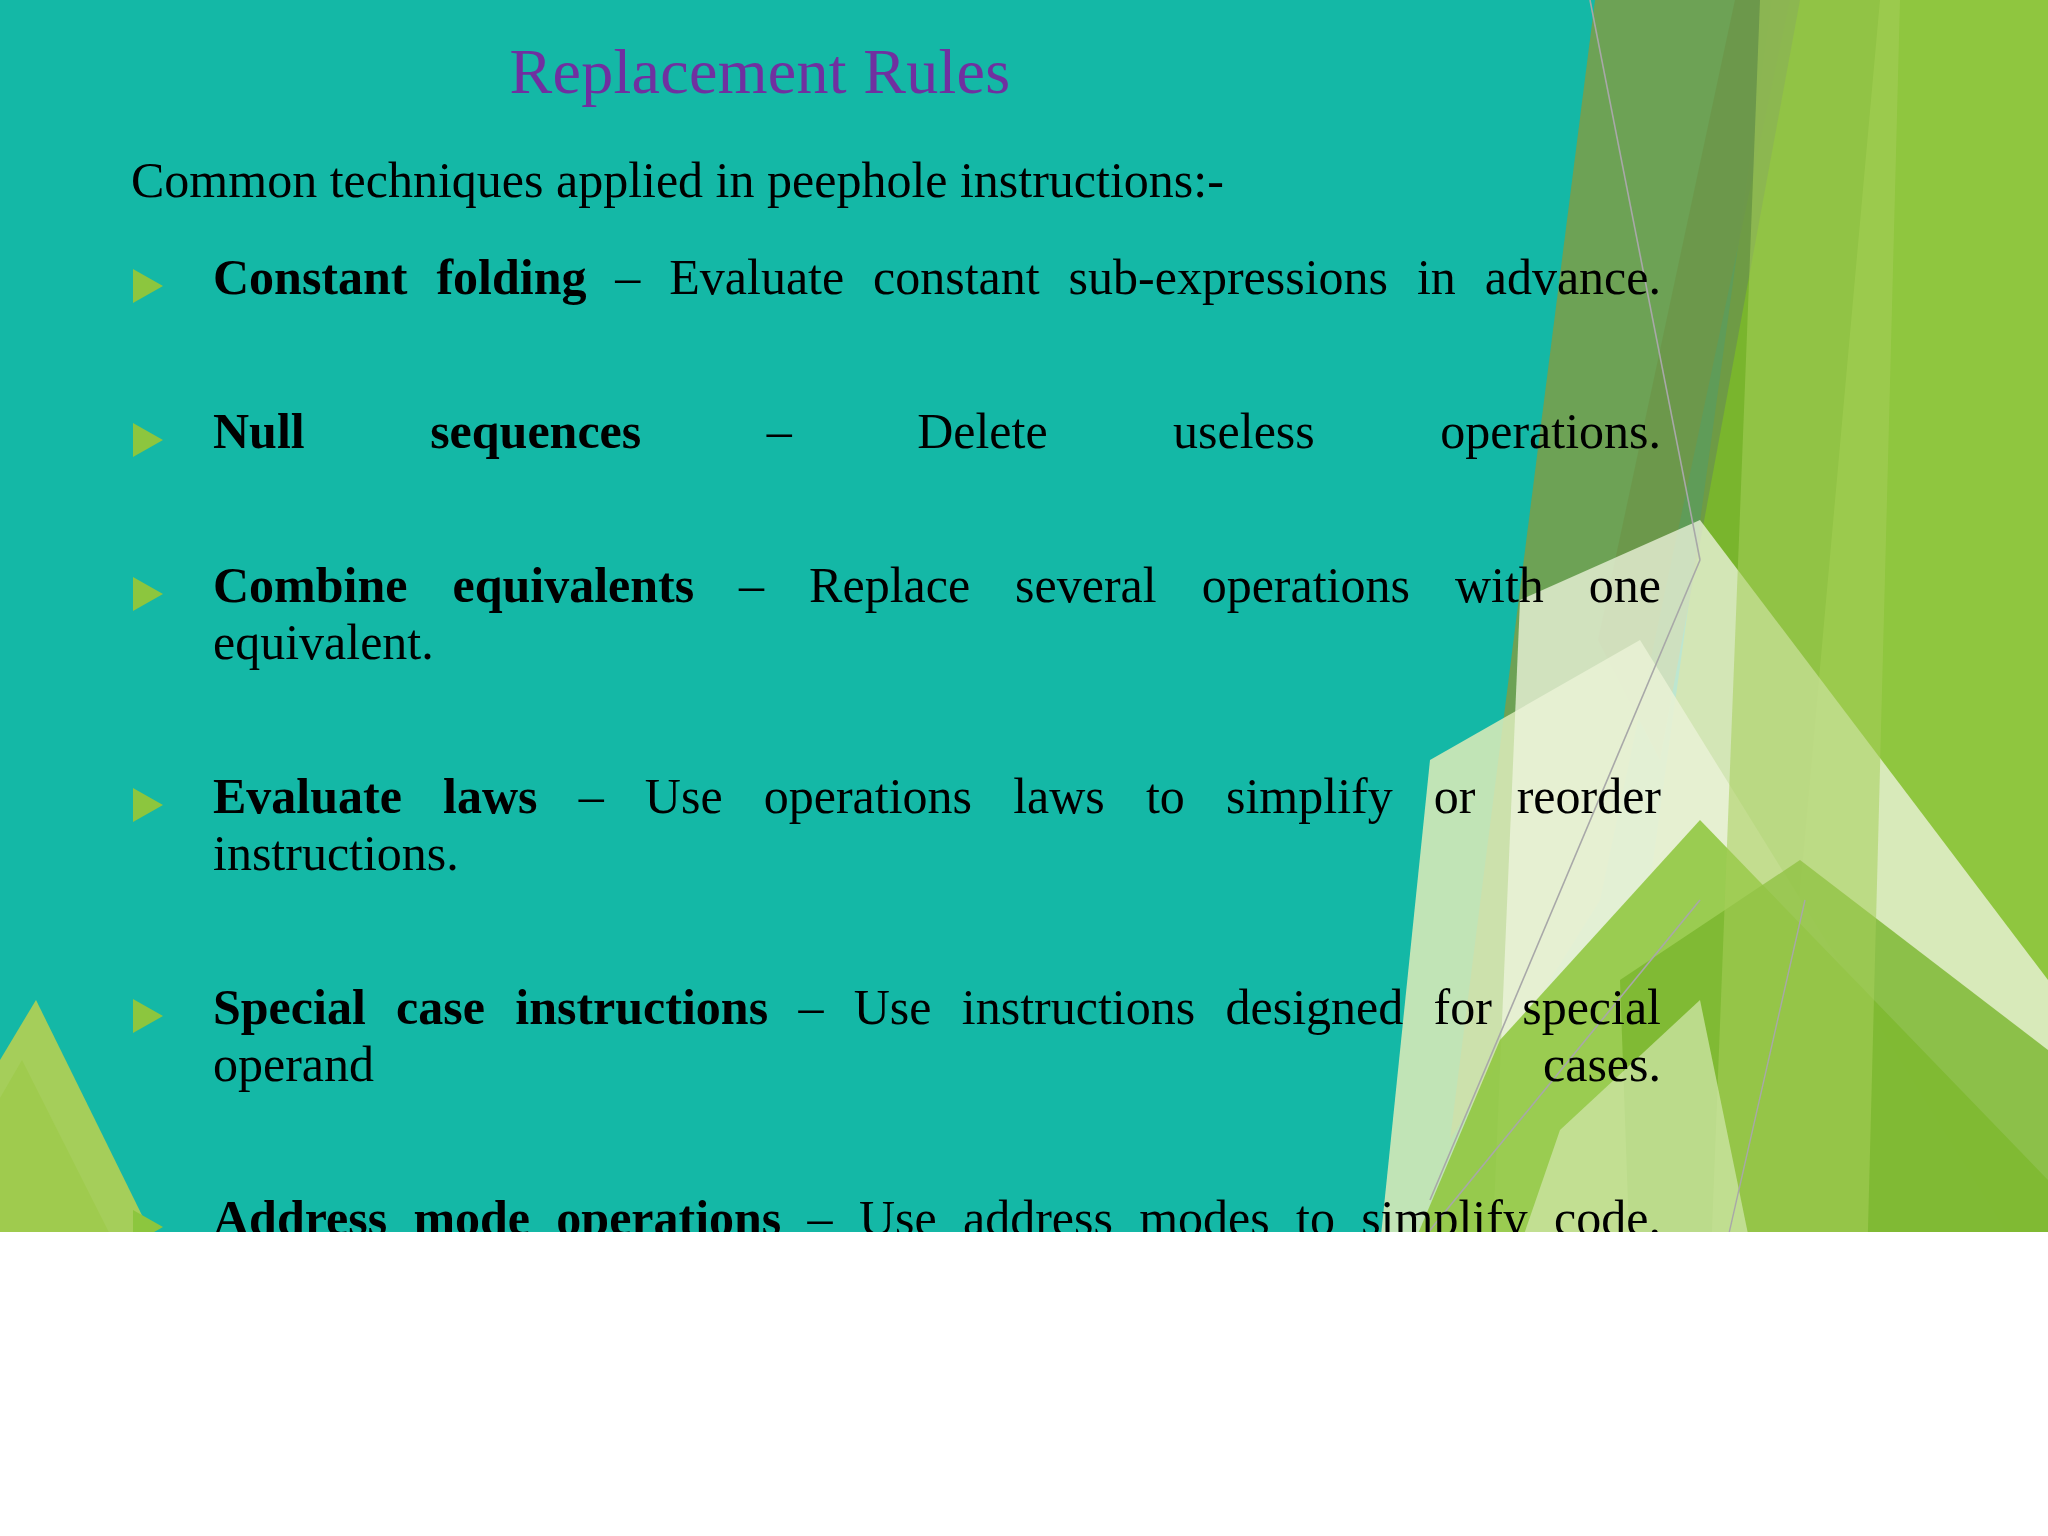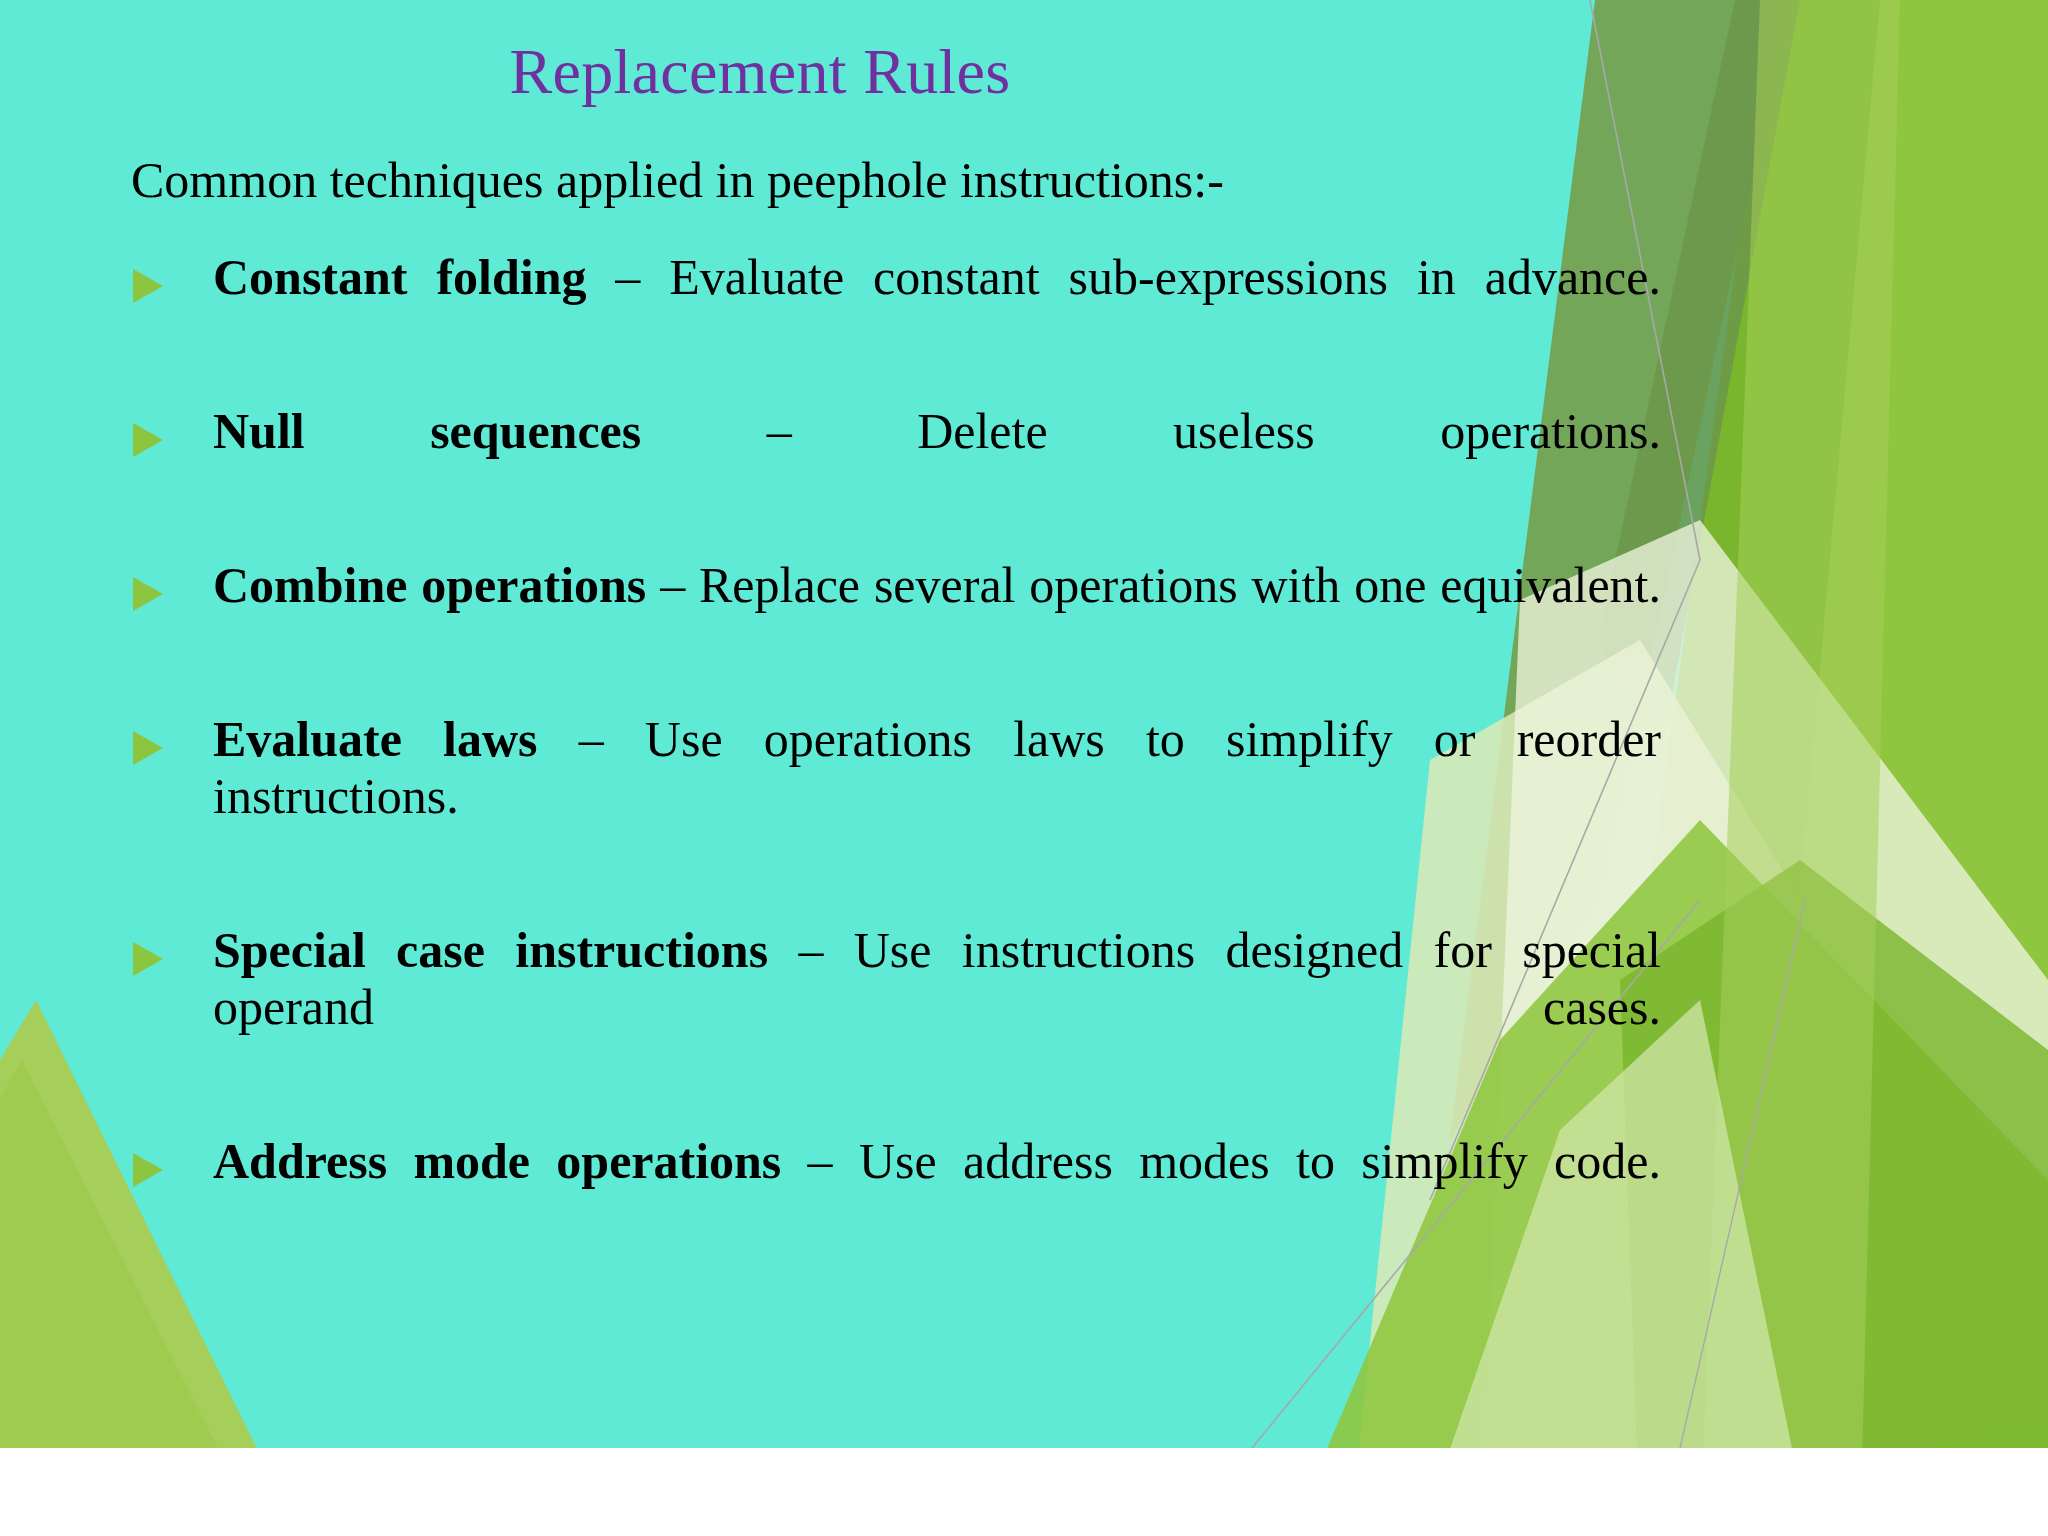--- a/index.html
+++ b/index.html
@@ -3,23 +3,23 @@
 <meta charset="utf-8">
 <style>
   html, body {
     margin: 0;
     padding: 0;
     background: #ffffff;
   }
   #slide {
     position: relative;
     width: 2048px;
-    height: 1448px;
+    height: 1232px;
     overflow: hidden;
-    background: #5eead4;
+    background: #14b8a6;
     font-family: "Liberation Serif", "DejaVu Serif", serif;
   }
 
   
   #bg-deco {
     position: absolute;
     inset: 0;
     width: 2048px;
     height: 1536px;
     z-index: 0;
@@ -139,21 +139,21 @@
     </div>
 
 
     <div class="bullet-row">
       <span class="bullet-marker"></span>
       <span class="bullet-text"><span class="bullet-lead">Null sequences</span><span> – Delete useless operations.</span></span>
     </div>
 
     <div class="bullet-row">
       <span class="bullet-marker"></span>
-      <span class="bullet-text"><span class="bullet-lead">Combine operations</span><span> – Replace several operations with one equivalent.</span></span>
+      <span class="bullet-text"><span class="bullet-lead">Combine equivalents</span><span> – Replace several operations with one equivalent.</span></span>
     </div>
 
     <div class="bullet-row">
       <span class="bullet-marker"></span>
       <span class="bullet-text"><span class="bullet-lead">Evaluate laws</span><span> – Use operations laws to simplify or reorder instructions.</span></span>
     </div>
 
     <div class="bullet-row">
       <span class="bullet-marker"></span>
       <span class="bullet-text"><span class="bullet-lead">Special case instructions</span><span> – Use instructions designed for special operand cases.</span></span>

